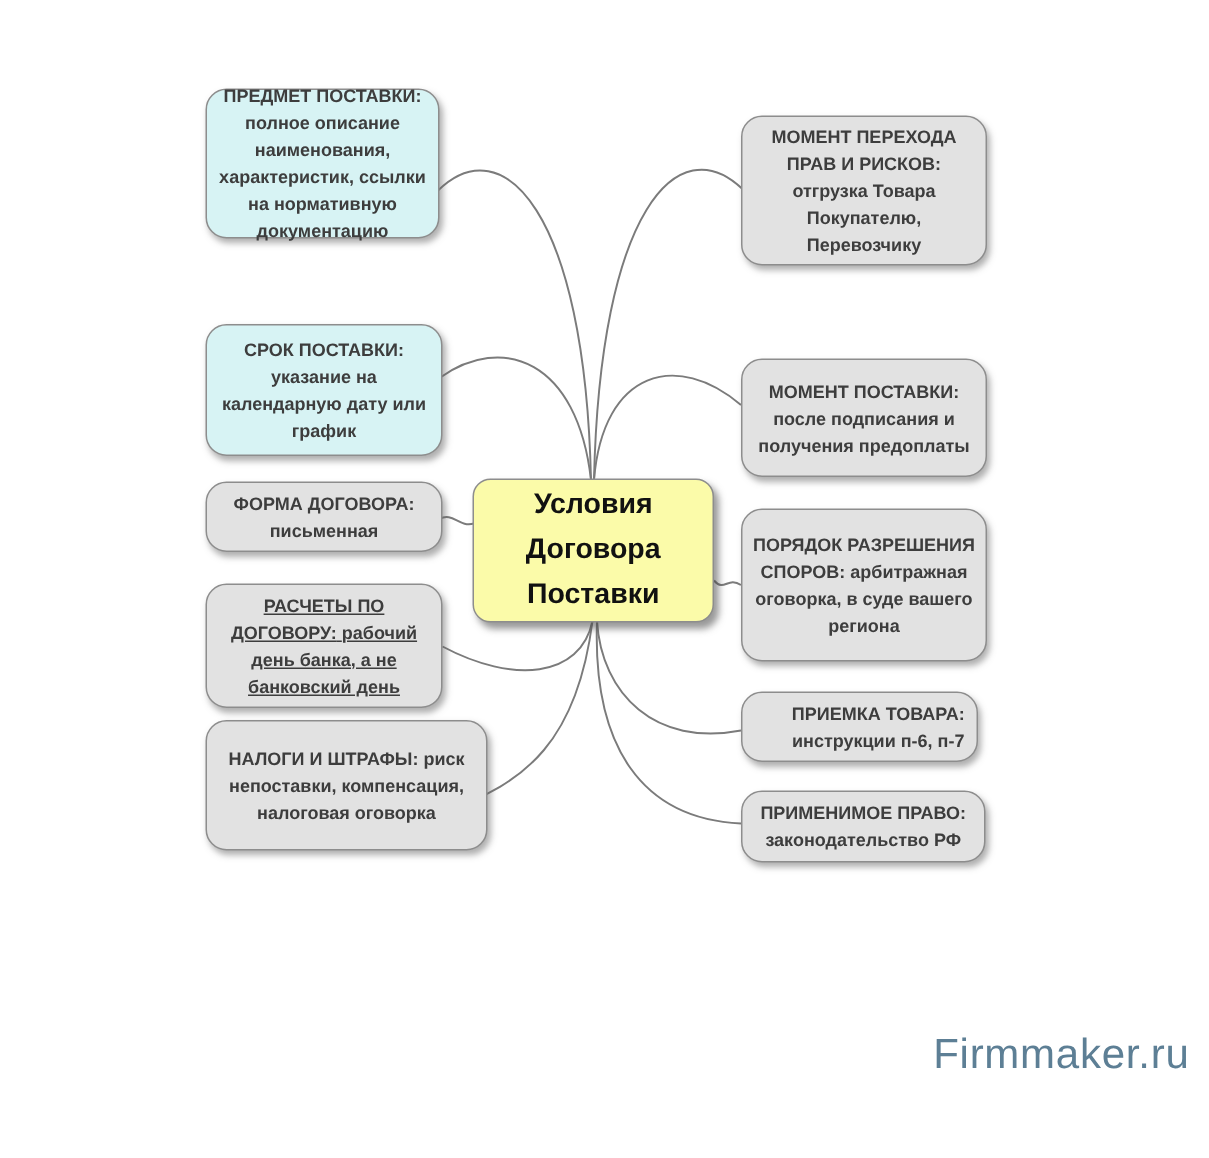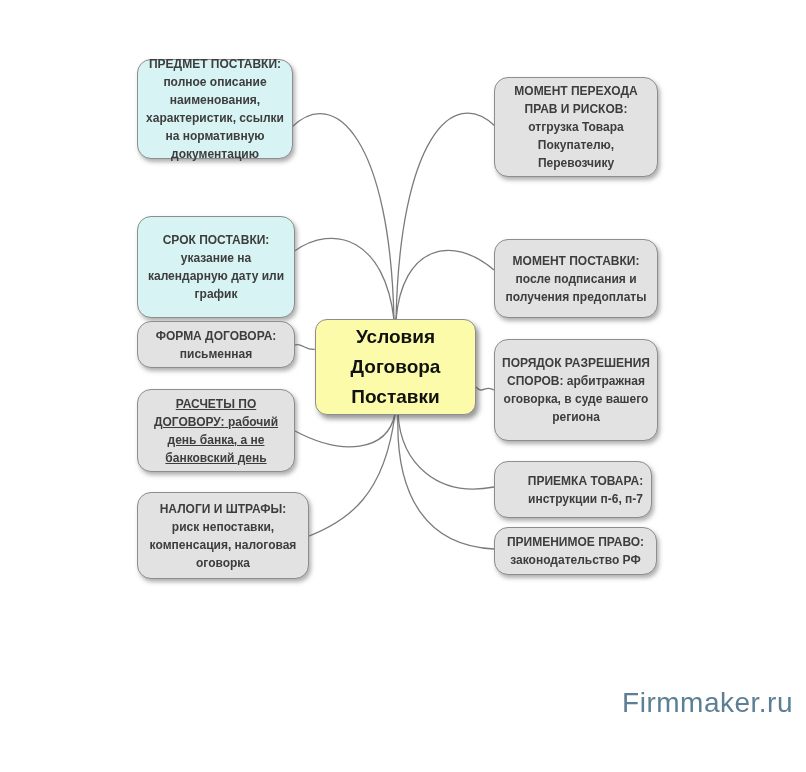--- a/index.html
+++ b/index.html
@@ -39,29 +39,29 @@
     border-radius: 12px;
     border-color: var(--node-border, #858585);
     font-size: 19px;
     line-height: 30px;
     color: var(--center-text, #111111);
     box-shadow: 3px 4px 5px rgba(70,70,70,0.55);
     padding: 2px 18px;
   }
   
   .pos-l1 { left: 137px; top:  59px; width: 156px; height: 100px; }
-  .pos-l2 { left: 137px; top: 216px; width: 158px; height:  102px; }
+  .pos-l2 { left: 137px; top: 216px; width: 158px; height:  88px; }
   .pos-l3 { left: 137px; top: 321px; width: 158px; height:  47px; }
   .pos-l4 { left: 137px; top: 389px; width: 158px; height:  83px; text-decoration: underline; }
-  .pos-l5 { left: 137px; top: 492px; width: 172px; height:  87px; }
+  .pos-l5 { left: 137px; top: 480px; width: 188px; height:  87px; }
   .pos-c  { left: 315px; top: 319px; width: 161px; height:  96px; }
   .pos-r1 { left: 494px; top:  77px; width: 164px; height: 100px; }
   .pos-r2 { left: 494px; top: 239px; width: 164px; height:  79px; }
   .pos-r3 { left: 494px; top: 339px; width: 164px; height: 102px; text-align: center; }
-  .pos-r4 { left: 494px; top: 461px; width: 158px; height:  57px; padding-left: 32px; }
+  .pos-r4 { left: 494px; top: 461px; width: 158px; height:  47px; padding-left: 32px; }
   .pos-r5 { left: 494px; top: 527px; width: 163px; height:  48px; }
   .watermark {
     position: absolute;
     top: 687px;
     right: 13px;
     font-size: 28px;
     font-weight: normal;
     color: var(--watermark-text, #5d7f95);
     letter-spacing: 0.5px;
   }

